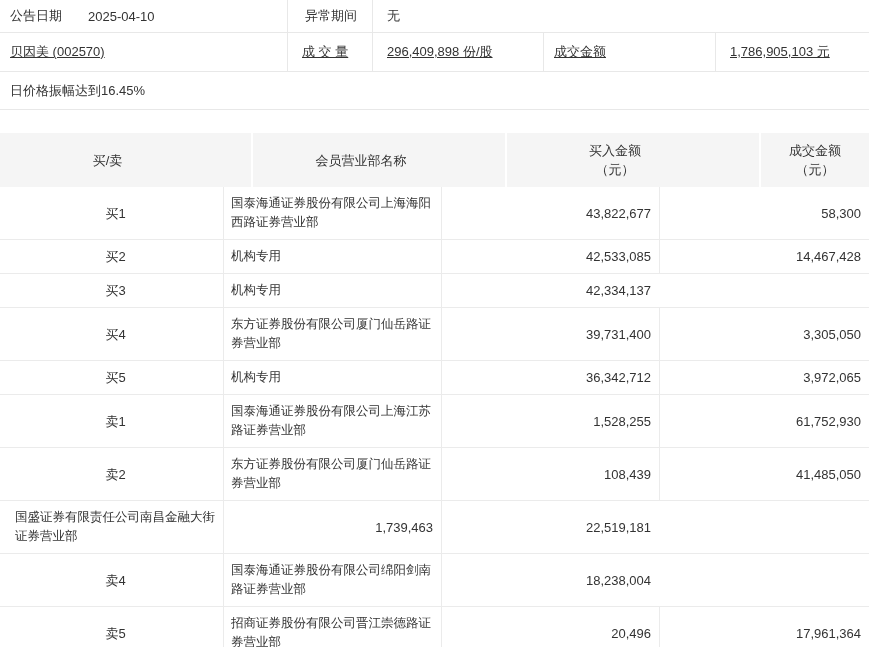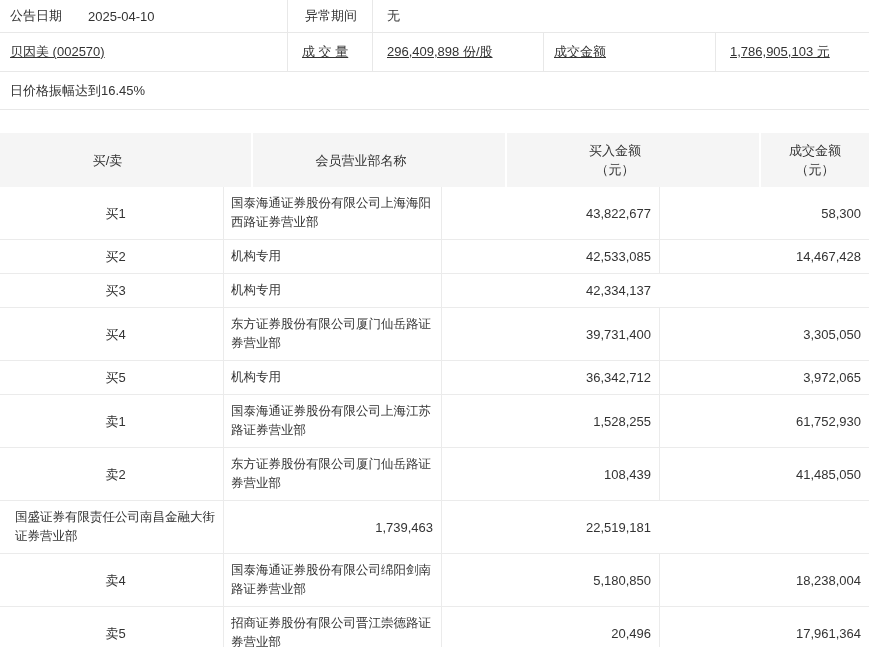--- a/index.html
+++ b/index.html
@@ -148,21 +148,20 @@
 
   <div class="tr">
     <div class="td c2">国盛证券有限责任公司南昌金融大街证券营业部</div>
     <div class="td c3 num">1,739,463</div>
     <div class="td c4 num">22,519,181</div>
   </div>
 
   <div class="tr">
     <div class="td c1">卖4</div>
     <div class="td c2">国泰海通证券股份有限公司绵阳剑南路证券营业部</div>
-    <div class="td c3 num">5,180,850</div>
     <div class="td c4 num">18,238,004</div>
   </div>
 
   <div class="tr">
     <div class="td c1">卖5</div>
     <div class="td c2">招商证券股份有限公司晋江崇德路证券营业部</div>
     <div class="td c3 num">20,496</div>
     <div class="td c4 num">17,961,364</div>
   </div>
 </div>

